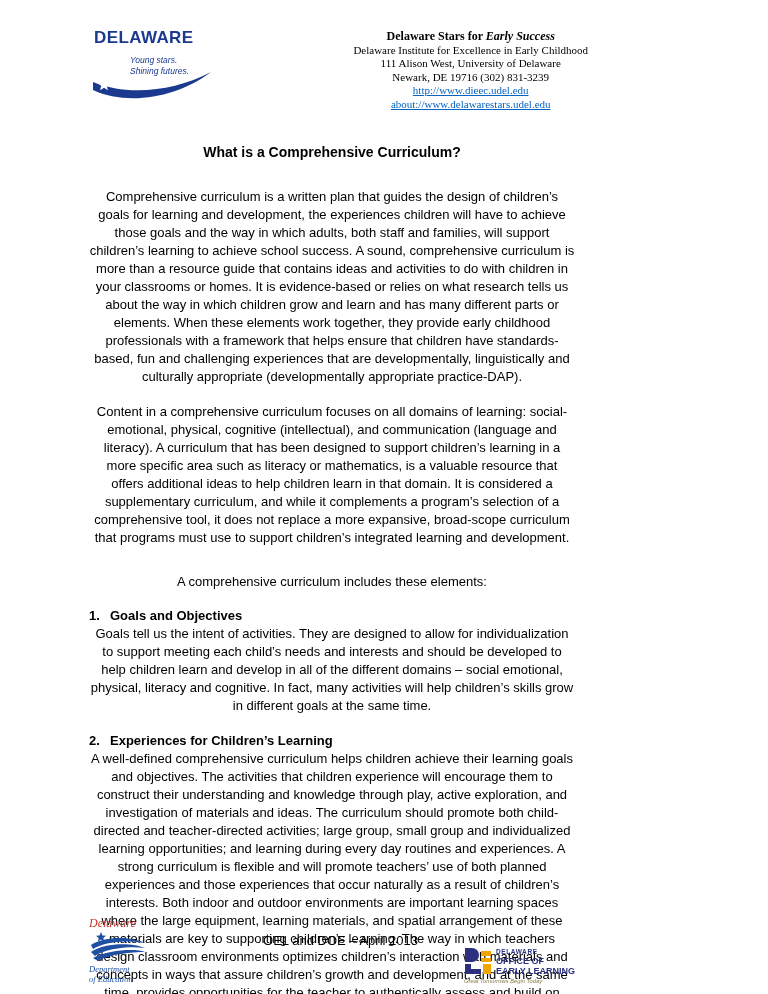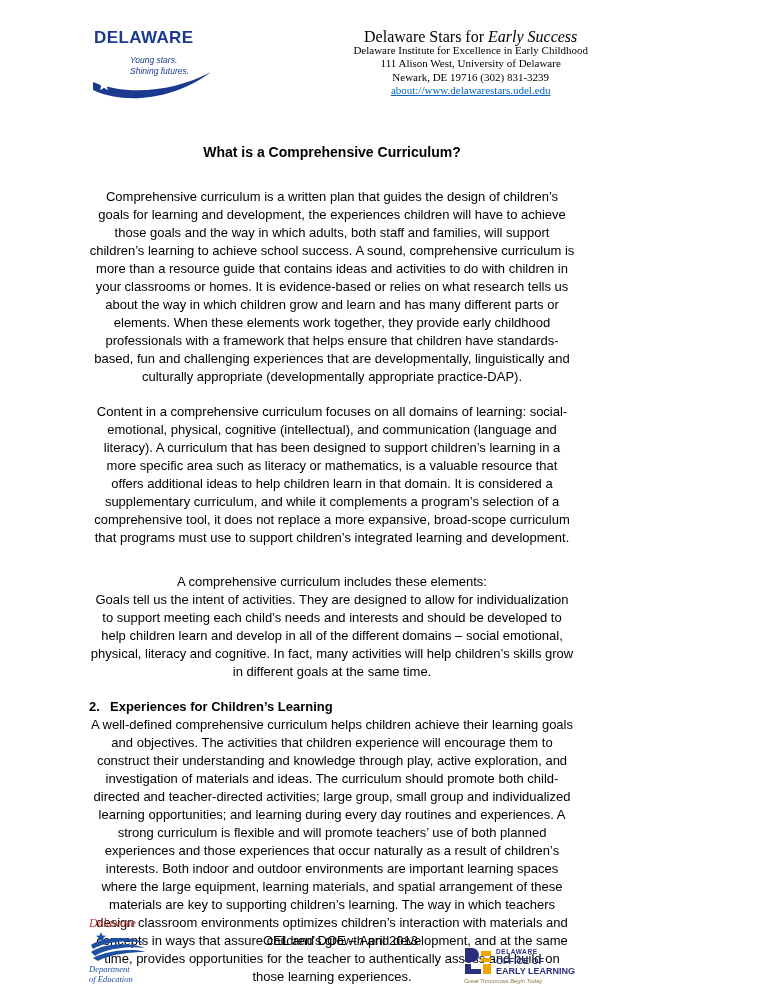--- a/index.html
+++ b/index.html
@@ -11,21 +11,21 @@
 
   
   .stars-logo{position:relative;width:120px;flex:0 0 auto;}
   .slg-delaware{font-weight:bold;font-size:17px;letter-spacing:.4px;color:#1b3a8f;line-height:19px;}
   .slg-stars{font-weight:bold;font-size:30px;line-height:31px;color:#f5a800;}
   .slg-swoosh{position:absolute;left:-3px;top:42px;}
   .slg-taglines{margin:8px 0 0 36px;font-size:8.5px;line-height:10.5px;color:#1b3a8f;font-style:italic;}
 
   
   .addr{text-align:center;font-family:"Liberation Serif",serif;font-size:11px;line-height:13.5px;margin-top:2px;}
-  .addr-title{font-weight:normal;font-size:16px;}
+  .addr-title{font-weight:bold;font-size:12px;}
   .addr-title .it{font-style:italic;}
   .link{color:#0563c1;text-decoration:underline;cursor:pointer;}
 
   
   .diec-logo{width:152px;flex:0 0 auto;padding-top:3px;}
   .diec-top{font-size:6.8px;letter-spacing:1.1px;font-weight:bold;white-space:nowrap;}
   .diec-top-gold{color:#c9a227;}
   .diec-top-blue{color:#7f99c0;}
   .diec-excellence{font-family:"Liberation Serif",serif;font-style:italic;font-size:17px;color:#2f5d9a;line-height:20px;}
   .diec-early{font-family:"Liberation Serif",serif;font-size:19px;color:#cfa21f;line-height:21px;margin-left:5px;}
@@ -76,37 +76,39 @@
         <div>Young stars.</div>
         <div>Shining futures.</div>
       </div>
     </div>
 
     <div class="addr">
       <div class="addr-title"><span>Delaware Stars for </span><span class="it">Early Success</span></div>
       <div class="addr-line">Delaware Institute for Excellence in Early Childhood</div>
       <div class="addr-line">111 Alison West, University of Delaware</div>
       <div class="addr-line">Newark, DE 19716  (302) 831-3239</div>
+      <div class="addr-line"><a class="link" href="#">http://www.dieec.udel.edu</a></div>
       <div class="addr-line"><a class="link" href="#">about://www.delawarestars.udel.edu</a></div>
     </div>
 
 
   </header>
 
   <h1 class="title">What is a Comprehensive Curriculum?</h1>
 
   <main class="content">
 
     <p class="para first">Comprehensive curriculum is a written plan that guides the design of children’s goals for learning and development, the experiences children will have to achieve those goals and the way in which adults, both staff and families, will support children’s learning to achieve school success. A sound, comprehensive curriculum is more than a resource guide that contains ideas and activities to do with children in your classrooms or homes.  It is evidence-based or relies on what research tells us about the way in which children grow and learn and has many different parts or elements. When these elements work together, they provide early childhood professionals with a framework that helps ensure that children have standards-based, fun and challenging experiences that are developmentally, linguistically and culturally appropriate (developmentally appropriate practice-DAP).</p>
 
     <p class="para">Content in a comprehensive curriculum focuses on all domains of learning: social-emotional, physical, cognitive (intellectual), and communication (language and literacy). A curriculum that has been designed to support children’s learning in a more specific area such as literacy or mathematics, is a valuable resource that offers additional ideas to help children learn in that domain. It is considered a supplementary curriculum, and while it complements a program’s selection of a comprehensive tool, it does not replace a more expansive, broad-scope curriculum that programs must use to support children’s integrated learning and development.</p>
 
     <p class="para intro">A comprehensive curriculum includes these elements:</p>
 
     <section>
+      <h2 class="sec-head"><span class="sec-num">1.</span><span>Goals and Objectives</span></h2>
       <p class="para tight">Goals tell us the intent of activities. They are designed to allow for individualization to support meeting each child’s needs and interests and should be developed to help children learn and develop in all of the different domains – social emotional, physical, literacy and cognitive.  In fact, many activities will help children’s skills grow in different goals at the same time.</p>
     </section>
 
     <section>
       <h2 class="sec-head second"><span class="sec-num">2.</span><span>Experiences for Children’s Learning</span></h2>
       <p class="para tight">A well-defined comprehensive curriculum helps children achieve their learning goals and objectives. The activities that children experience will encourage them to construct their understanding and knowledge through play, active exploration, and investigation of materials and ideas. The curriculum should promote both child-directed and teacher-directed activities; large group, small group and individualized learning opportunities; and learning during every day routines and experiences. A strong curriculum is flexible and will promote teachers’ use of both planned experiences and those experiences that occur naturally as a result of children’s interests. Both indoor and outdoor environments are important learning spaces where the large equipment, learning materials, and spatial arrangement of these materials are key to supporting children’s learning. The way in which teachers design classroom environments optimizes children’s interaction with materials and concepts in ways that assure children’s growth and development, and at the same time, provides opportunities for the teacher to authentically assess and build on those learning experiences.</p>
     </section>
 
   </main>
 

